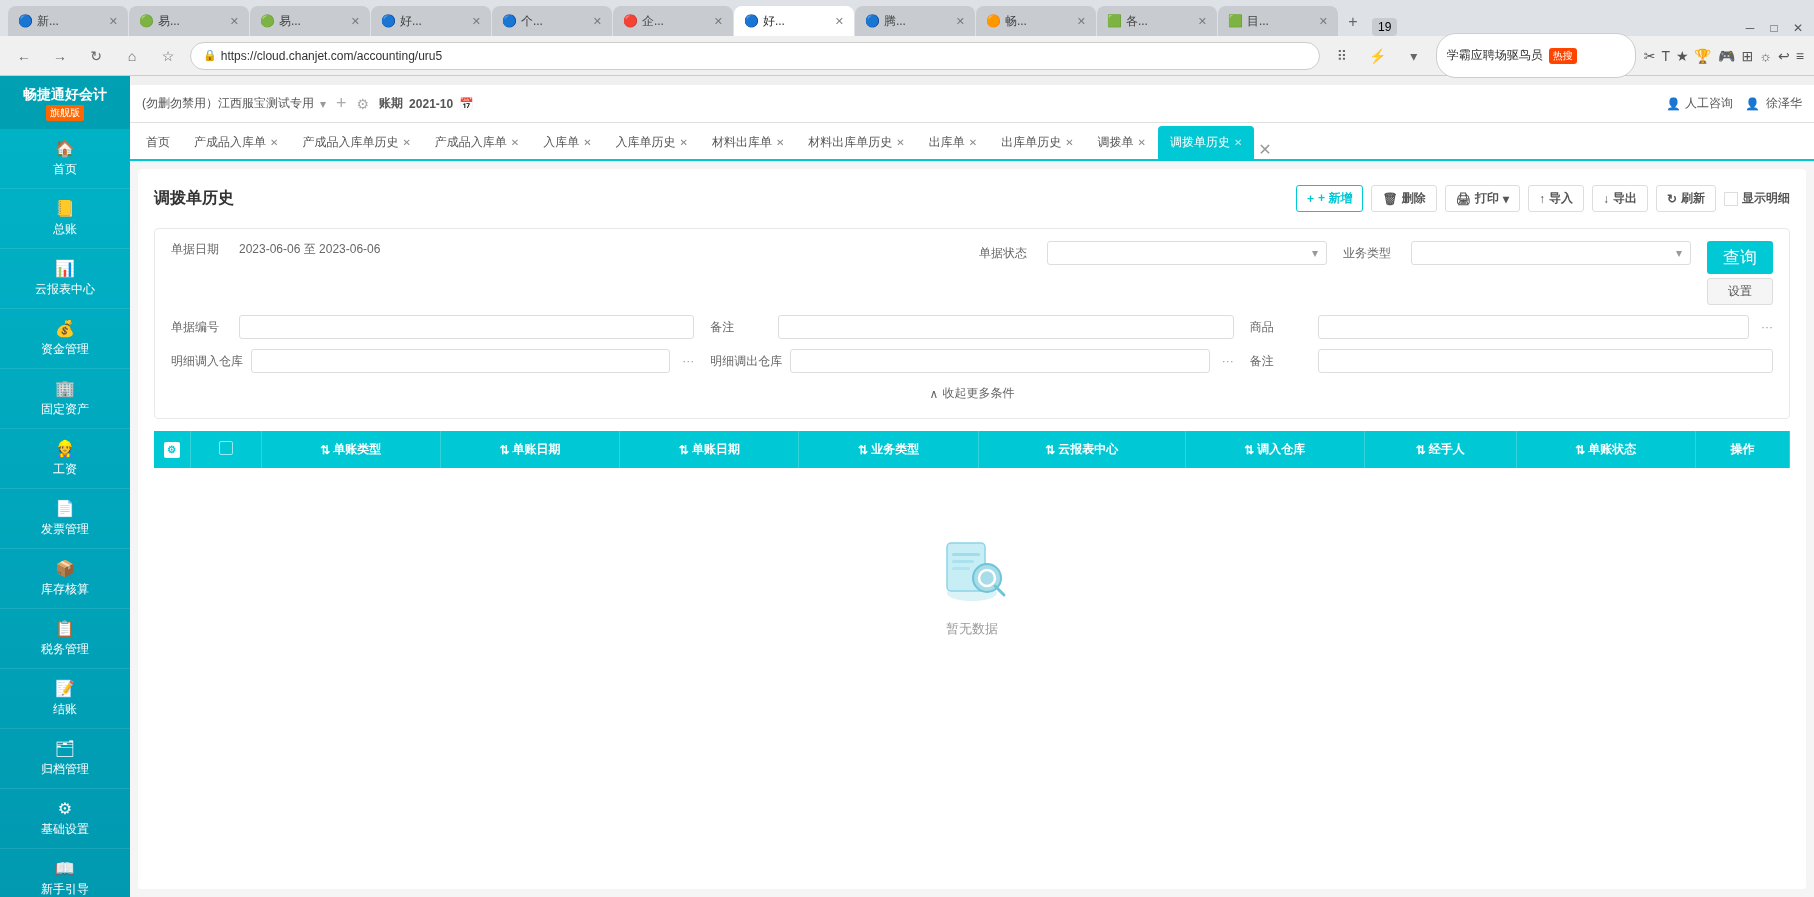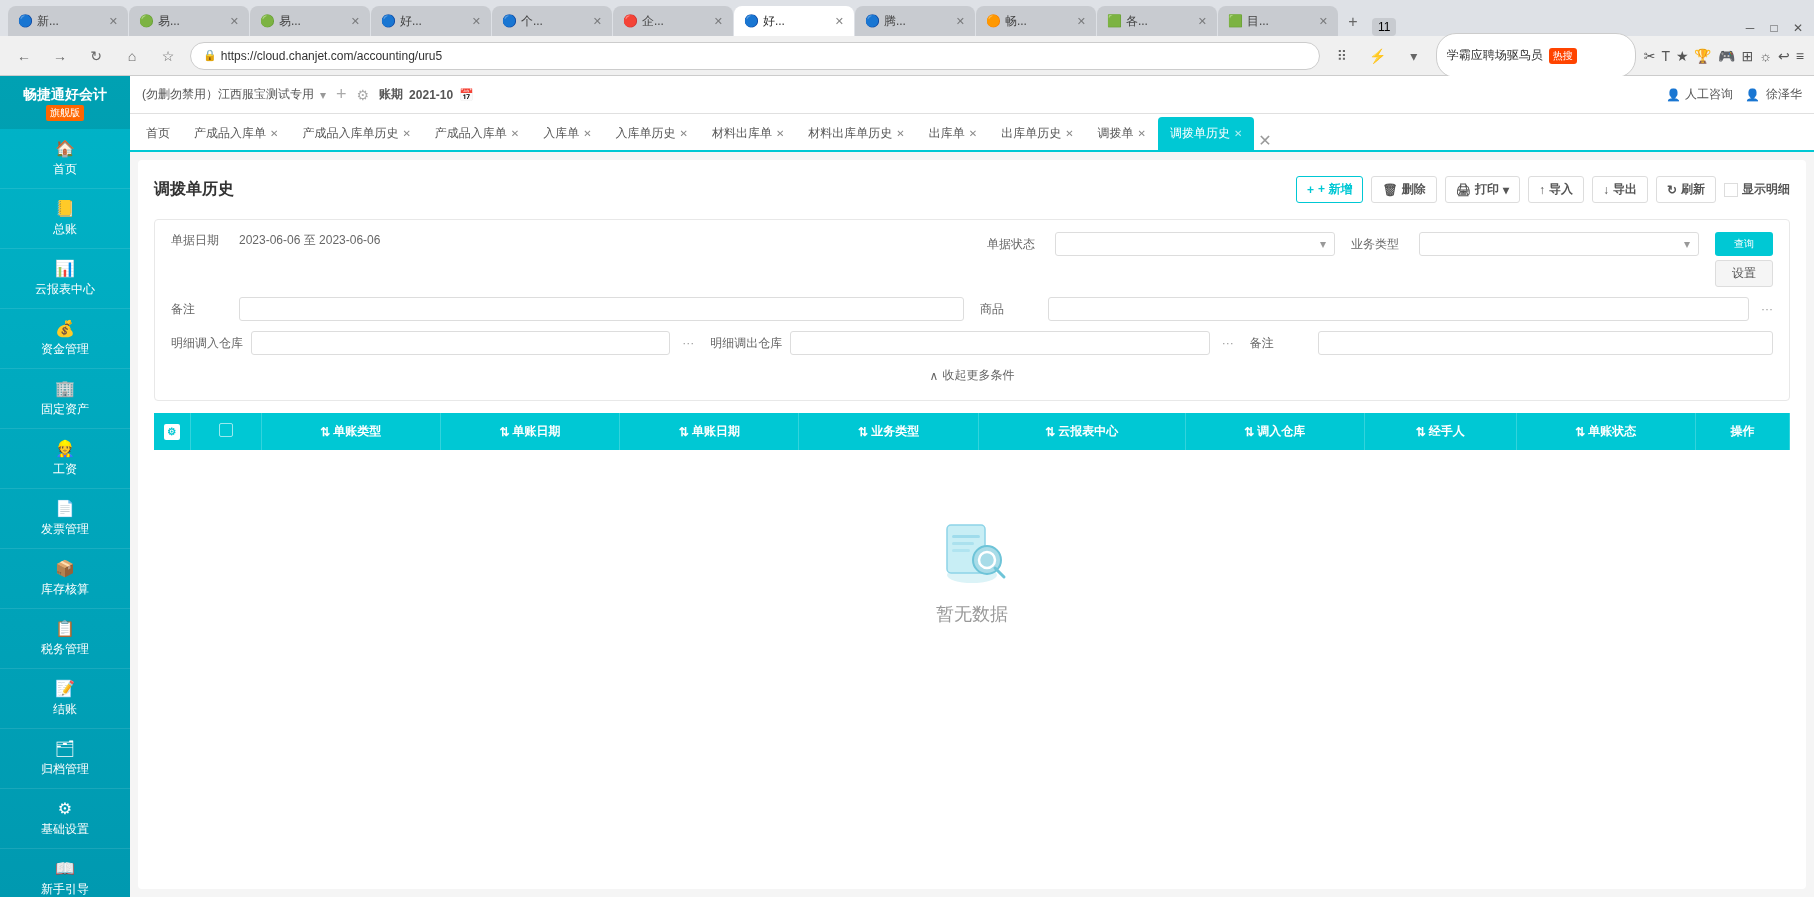--- a/index.html
+++ b/index.html
@@ -32,21 +32,21 @@
     .sidebar { width: 130px; background: linear-gradient(180deg, #00b4c8 0%, #0099b0 100%); color: #fff; flex-shrink: 0; display: flex; flex-direction: column; }
     .sidebar-logo { display: flex; flex-direction: column; align-items: center; padding: 10px 8px 8px; background: rgba(0,0,0,0.1); }
     .sidebar-logo-text { font-size: 14px; font-weight: bold; color: #fff; line-height: 1.2; }
     .sidebar-logo-sub { font-size: 10px; background: #ff6600; color: #fff; padding: 1px 4px; border-radius: 2px; margin-top: 2px; }
     .sidebar-menu { flex: 1; overflow-y: auto; }
     .sidebar-item { display: flex; flex-direction: column; align-items: center; padding: 10px 4px; cursor: pointer; border-bottom: 1px solid rgba(255,255,255,0.1); gap: 3px; }
     .sidebar-item .s-icon { font-size: 16px; }
     .sidebar-item .s-label { font-size: 12px; color: #fff; }
 
     
-    .main-content { flex: 1; display: flex; flex-direction: column; background: #f5f5f5; overflow: hidden; }
+    .main-content { flex: 1; display: flex; flex-direction: column; background: #f5f5f5; overflow: hidden; margin-top: 9px; }
 
     
     .top-bar { display: flex; align-items: center; background: #fff; border-bottom: 1px solid #e0e0e0; padding: 0 12px; height: 38px; gap: 10px; }
     .company-selector { display: flex; align-items: center; gap: 6px; font-size: 12px; color: #555; cursor: pointer; }
     .company-selector .arrow { color: #999; }
     .top-bar-add { font-size: 18px; color: #aaa; cursor: pointer; }
     .top-bar-settings { font-size: 14px; color: #aaa; cursor: pointer; }
     .period-box { display: flex; align-items: center; gap: 6px; font-size: 12px; color: #555; font-weight: bold; }
     .top-bar-right { margin-left: auto; display: flex; align-items: center; gap: 12px; }
     .service-btn { font-size: 12px; color: #555; cursor: pointer; display: flex; align-items: center; gap: 4px; }
@@ -73,36 +73,36 @@
     .filter-label { font-size: 12px; color: #666; min-width: 60px; }
     .filter-date-btns { display: flex; gap: 4px; }
     .date-btn { padding: 2px 8px; border: 1px solid #ddd; border-radius: 3px; font-size: 12px; color: #555; cursor: pointer; background: #fff; }
     .date-btn.active { background: #00c8d4; color: #fff; border-color: #00c8d4; }
     .date-range { font-size: 12px; color: #666; }
     .filter-select { min-width: 200px; border: 1px solid #ddd; border-radius: 3px; padding: 4px 8px; font-size: 12px; display: flex; align-items: center; justify-content: space-between; cursor: pointer; background: #fff; }
     .filter-select .arrow { color: #999; }
     .filter-input { border: 1px solid #ddd; border-radius: 3px; padding: 4px 8px; font-size: 12px; min-width: 200px; background: #fff; }
     .filter-ellipsis { font-size: 12px; color: #999; cursor: pointer; margin-left: 4px; }
     .filter-actions { display: flex; flex-direction: column; gap: 4px; margin-left: auto; }
-    .query-btn { background: #00c8d4; color: #fff; border: none; border-radius: 3px; padding: 5px 16px; font-size: 10px; cursor: pointer; }
+    .query-btn { background: #00c8d4; color: #fff; border: none; border-radius: 3px; padding: 5px 16px; font-size: 17px; cursor: pointer; }
     .settings-btn { background: #f5f5f5; color: #555; border: 1px solid #ddd; border-radius: 3px; padding: 4px 16px; font-size: 12px; cursor: pointer; }
     .collapse-btn { display: flex; align-items: center; justify-content: center; gap: 4px; font-size: 12px; color: #666; cursor: pointer; padding: 4px; }
 
     
     .data-table { width: 100%; border-collapse: collapse; font-size: 12px; }
     .data-table th { background: #00c8d4; color: #fff; padding: 10px 8px; text-align: center; white-space: nowrap; border-right: 1px solid rgba(255,255,255,0.2); }
     .data-table th:first-child { width: 36px; }
     .table-header-icon { width: 16px; height: 16px; background: #fff; border-radius: 2px; display: inline-flex; align-items: center; justify-content: center; color: #00c8d4; font-size: 10px; cursor: pointer; }
     .table-checkbox { width: 14px; height: 14px; border: 1px solid rgba(255,255,255,0.6); border-radius: 2px; display: inline-block; cursor: pointer; }
     .th-content { display: flex; align-items: center; justify-content: center; gap: 3px; cursor: pointer; }
 
     
     .empty-state { display: flex; flex-direction: column; align-items: center; justify-content: center; padding: 60px 0; }
     .empty-icon { width: 80px; height: 80px; position: relative; margin-bottom: 12px; }
-    .empty-text { font-size: 18px; color: #999; }
+    .empty-text { font-size: 13px; color: #999; }
 
     
     ::-webkit-scrollbar { width: 6px; height: 6px; }
     ::-webkit-scrollbar-track { background: #f5f5f5; }
     ::-webkit-scrollbar-thumb { background: #ccc; border-radius: 3px; }
   </style>
 </head>
 <body>
 
 <div class="browser-chrome">
@@ -157,21 +157,21 @@
       <span style="font-size:12px;">🟩</span>
       <span style="overflow:hidden;text-overflow:ellipsis;">各...</span>
       <span class="tab-close">✕</span>
     </div>
     <div class="browser-tab">
       <span style="font-size:12px;">🟩</span>
       <span style="overflow:hidden;text-overflow:ellipsis;">目...</span>
       <span class="tab-close">✕</span>
     </div>
     <div class="tab-new-btn">+</div>
-    <div class="tab-counter">11</div>
+    <div class="tab-counter">19</div>
     <div class="tab-actions">
       <div class="win-btn">─</div>
       <div class="win-btn">□</div>
       <div class="win-btn">✕</div>
     </div>
   </div>
 
   <div class="address-bar">
     <div class="nav-btn">←</div>
     <div class="nav-btn">→</div>
@@ -405,20 +405,24 @@
             </div>
           </div>
 
           <div class="filter-actions">
             <button class="query-btn">查询</button>
             <button class="settings-btn">设置</button>
           </div>
         </div>
 
         <div style="display:flex; gap:16px; align-items:center; margin-bottom:10px;">
+          <div style="display:flex; align-items:center; gap:8px; flex:1;">
+            <span class="filter-label">单据编号</span>
+            <input type="text" class="filter-input" style="flex: 1 1 0%;">
+          </div>
           <div style="display:flex; align-items:center; gap:8px; flex:1;">
             <span class="filter-label">备注</span>
             <input type="text" class="filter-input" style="flex: 1 1 0%;">
           </div>
           <div style="display:flex; align-items:center; gap:8px; flex:1;">
             <span class="filter-label">商品</span>
             <input type="text" class="filter-input" style="flex: 1 1 0%;">
             <span class="filter-ellipsis">···</span>
           </div>
         </div>

